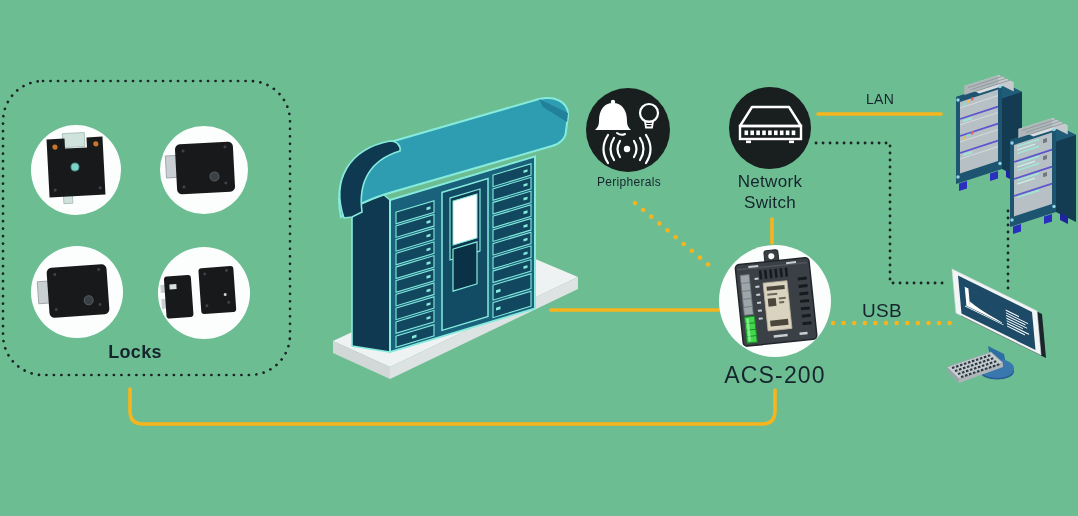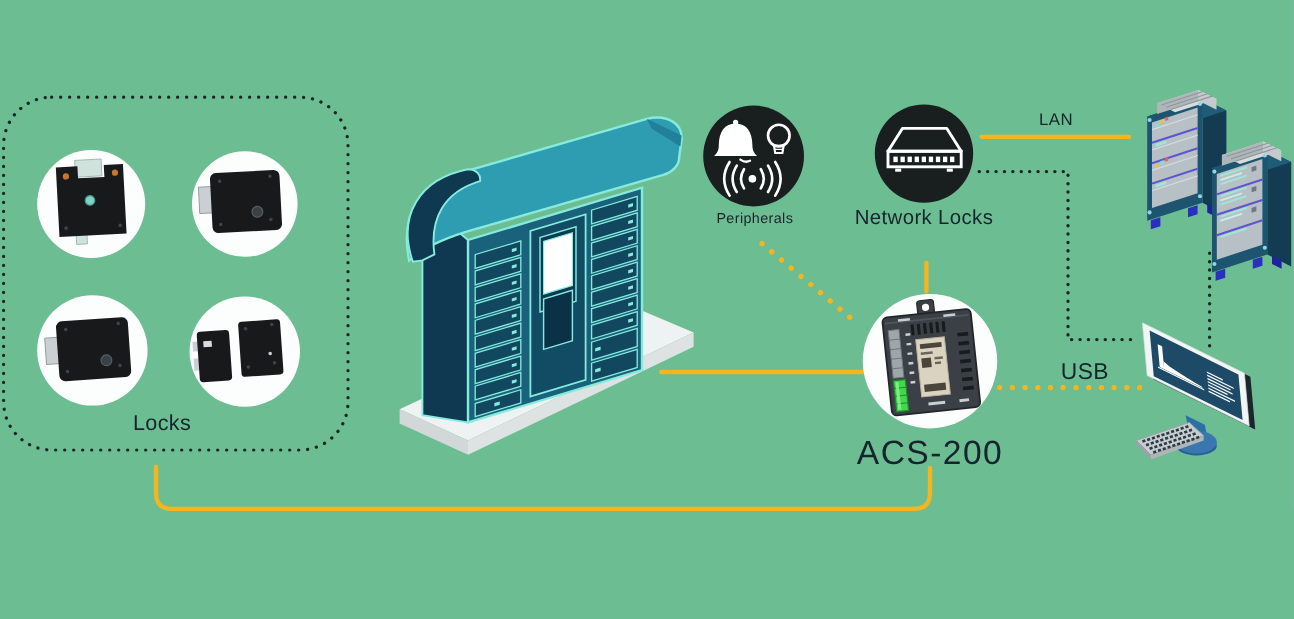--- a/index.html
+++ b/index.html
@@ -7,26 +7,26 @@
   }
   html,body{margin:0;padding:0;}
   body{background:#9ab; font-family:"Liberation Sans",sans-serif;}
   .stage{position:relative;width:1078px;height:516px;background:var(--bg);overflow:hidden;}
   .stage svg{position:absolute;left:0;top:0;}
   .lbl{position:absolute;text-align:center;color:var(--ink);letter-spacing:.3px;font-weight:500;}
   .yl{stroke:var(--accent);stroke-width:3.6;fill:none;stroke-linecap:round;}
   .yd{stroke:var(--accent);stroke-width:4.4;fill:none;stroke-linecap:round;stroke-dasharray:.1 10.5;}
   .kd{stroke:#1C2526;stroke-width:2.8;fill:none;stroke-linecap:round;stroke-dasharray:.1 6.9;}
   .db{stroke:#1C2526;stroke-width:2.7;fill:none;stroke-linecap:round;stroke-dasharray:.1 7.4;}
-  .lbl-locks{left:60px;top:342px;width:150px;font-size:18px;}
+  .lbl-locks{left:60px;top:342px;width:150px;font-size:18px;font-weight:bold;}
   .lbl-peripherals{left:554px;top:175px;width:150px;font-size:12px;}
   .lbl-switch{left:712px;top:172px;width:116px;font-size:17px;line-height:1.22;}
-  .lbl-acs{left:695px;top:362px;width:160px;font-size:28px;letter-spacing:1.2px;}
+  .lbl-acs{left:695px;top:362px;width:160px;font-size:23px;letter-spacing:1.2px;}
   .lbl-lan{left:845px;top:91px;width:70px;font-size:14px;}
-  .lbl-usb{left:869px;top:300px;width:70px;font-size:19px;text-align:center;}
+  .lbl-usb{left:847px;top:300px;width:70px;font-size:19px;text-align:center;}
 </style>
 </head>
 <body>
 
 <div class="stage">
 
 <svg width="1078" height="516" viewBox="0 0 1078 516">
 
   <rect class="db" x="3" y="81" width="287" height="294" rx="40"></rect>
 
@@ -360,18 +360,18 @@
         <path d="M958 374 L997 361"></path>
             <path d="M961 377 L1000 364"></path>
       </g>
     </g>
   </g>
 
 </svg>
 
 <div class="lbl lbl-locks">Locks</div>
 <div class="lbl lbl-peripherals">Peripherals</div>
-<div class="lbl lbl-switch">Network Locks</div>
+<div class="lbl lbl-switch">Network Switch</div>
 <div class="lbl lbl-acs">ACS-200</div>
 <div class="lbl lbl-lan">LAN</div>
 <div class="lbl lbl-usb">USB</div>
 
 </div>
 
 </body></html>

